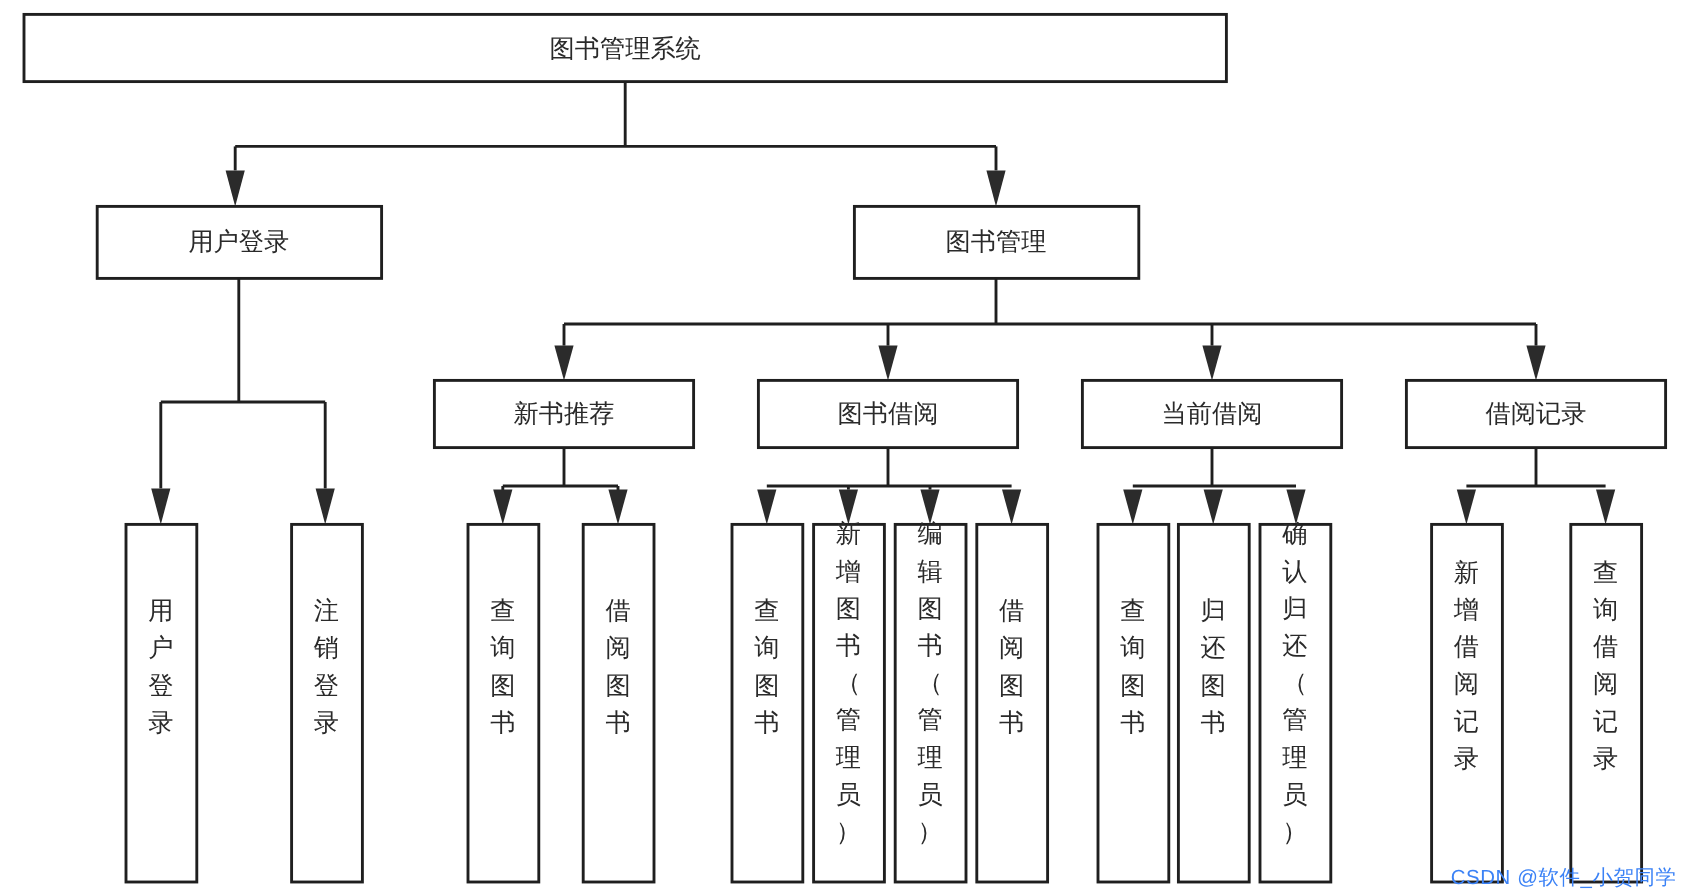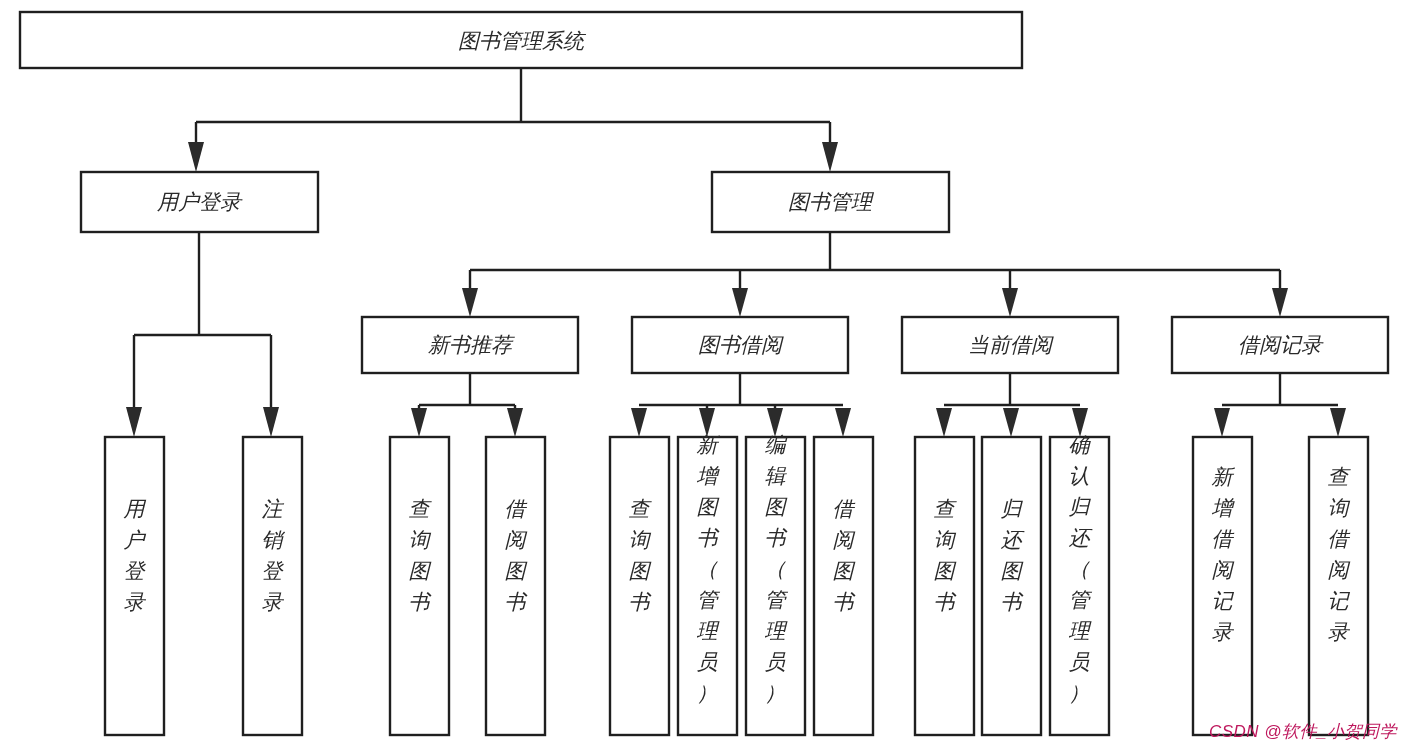--- a/index.html
+++ b/index.html
@@ -10,21 +10,20 @@
   body {
     width: 1405px;
     height: 747px;
     font-family: "Liberation Sans", "DejaVu Sans", sans-serif;
     overflow: hidden;
   }
   #diagram-root {
     position: relative;
     width: 1405px;
     height: 747px;
-    font-style: italic;
   }
   svg.flow {
     position: absolute;
     left: 0;
     top: 0;
     width: 1405px;
     height: 747px;
   }
   .node-rect {
     fill: #ffffff;
@@ -53,21 +52,21 @@
     font-size: 21px;
     fill: #2a2a2a;
     text-anchor: middle;
   }
   .watermark {
     position: absolute;
     right: 8px;
     bottom: 4px;
     font-family: "Liberation Sans", "DejaVu Sans", sans-serif;
     font-size: 17px;
-    color: #be185d;
+    color: #3b82f6;
     letter-spacing: 0.5px;
     white-space: nowrap;
     user-select: none;
   }
 </style>
 </head>
 <body>
 
 <div id="diagram-root">
 

